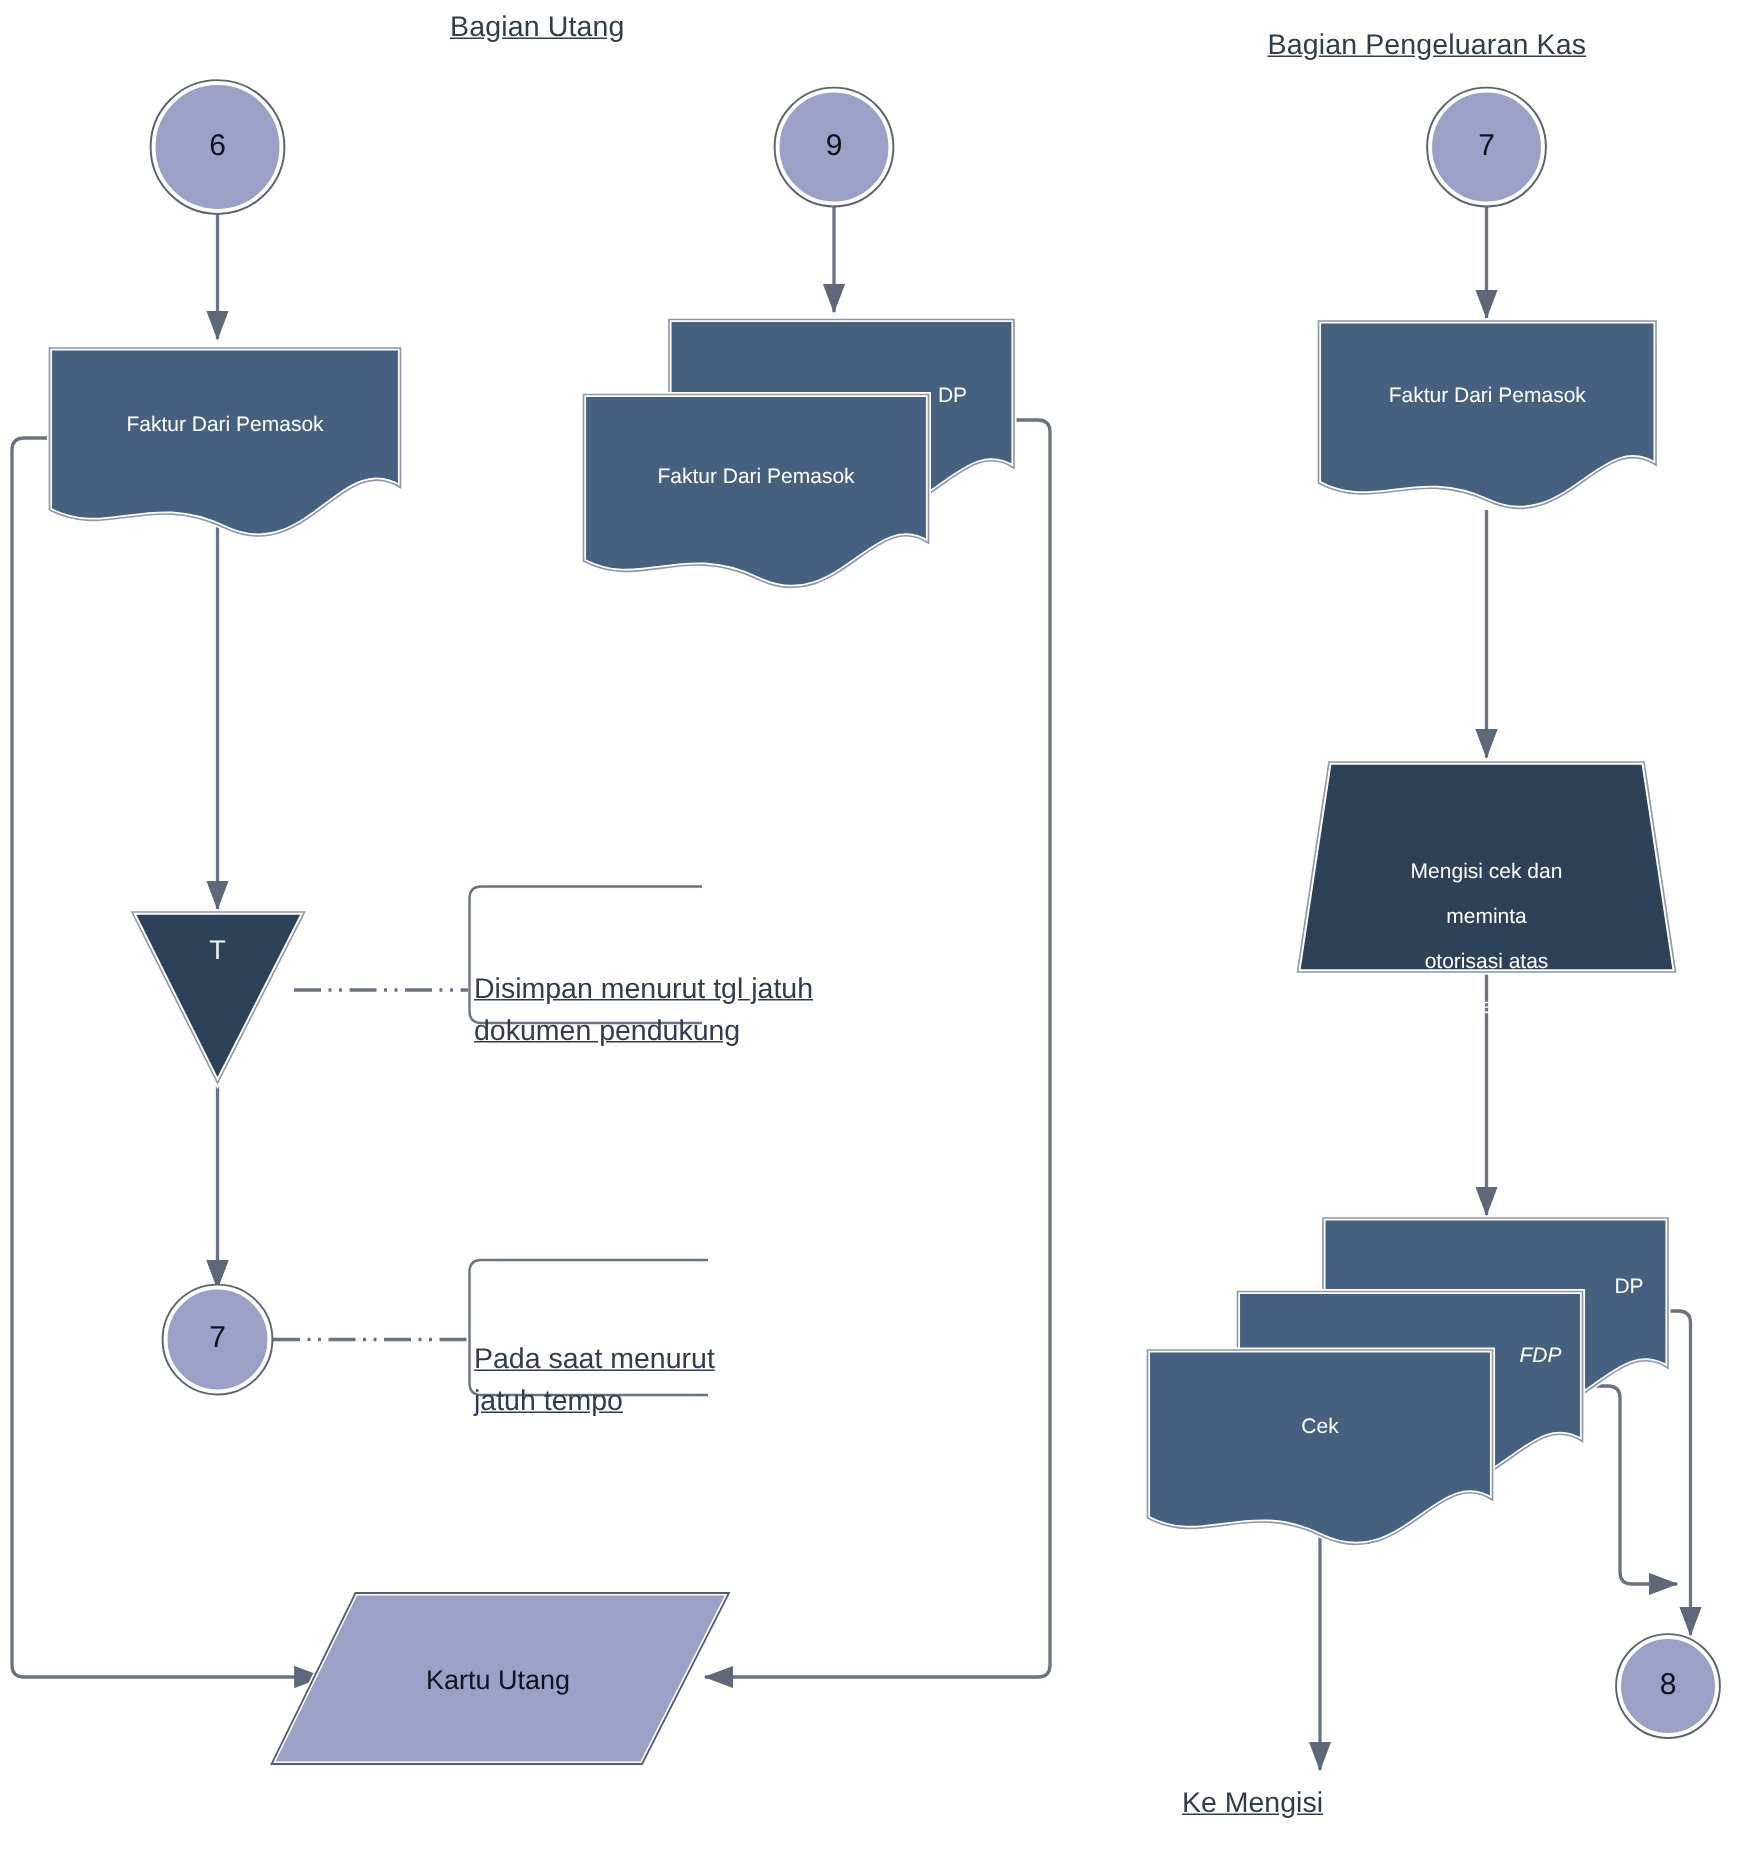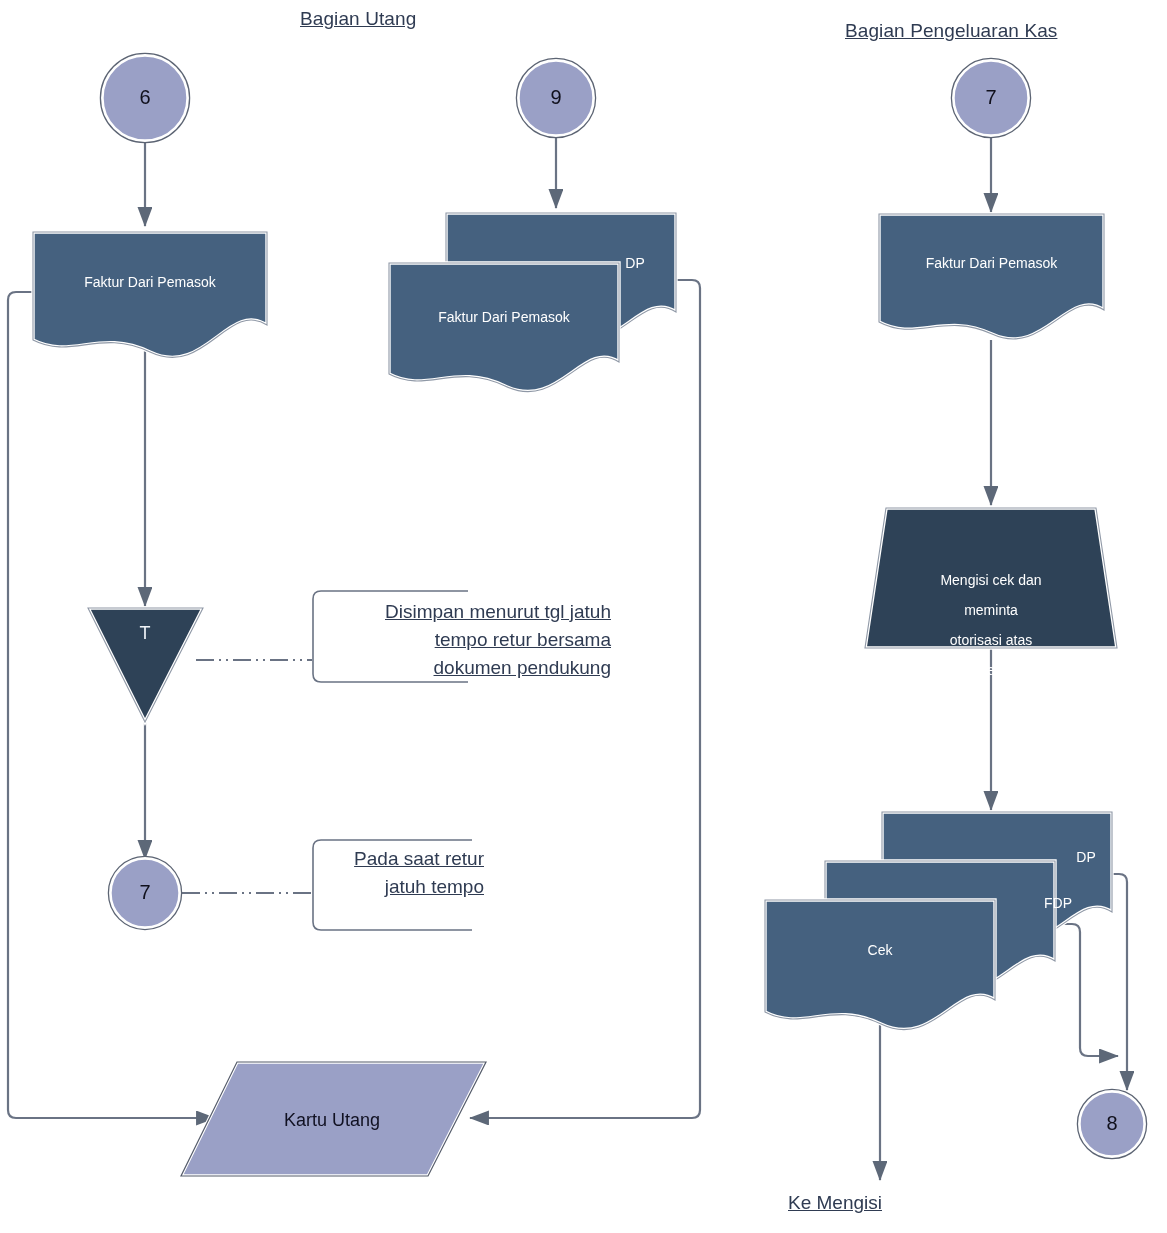--- a/index.html
+++ b/index.html
@@ -19,23 +19,24 @@
     color:#2f3b52;
     text-decoration:underline;
     white-space:nowrap;
     letter-spacing:0.1px;
   }
 
   .note {
     position:absolute;
     font-size:19px;
     color:#2f3b52;
-    text-align:right;
+    text-align:left;
     line-height:28px;
     box-sizing:border-box;
+    margin-top:48px;
   }
   .note span { text-decoration:underline; }
 
   .plain-label {
     position:absolute;
     font-size:19px;
     color:#2f3b52;
     text-decoration:underline;
     white-space:nowrap;
   }
@@ -228,31 +229,30 @@
   <div class="shape-text" style="left:879px; top:250px; width:225px;">Faktur Dari Pemasok</div>
 
   <div class="shape-text" style="left:891px; top:522px; width:200px; line-height:30px;margin-top:43px;">Mengisi cek dan
 meminta
 otorisasi atas
 cek</div>
 
   <div class="tri-text" style="left:115px; top:623px; width:60px;">T</div>
 
   <div class="shape-text" style="left:1056px; top:844px; width:60px; text-align:center;">DP</div>
-  <div class="shape-text" style="left:1044px; top:890px; width:62px; text-align:left;">FDP</div>
+  <div class="shape-text" style="left:996px; top:890px; width:62px; text-align:center;font-style:italic;">FDP</div>
   <div class="shape-text" style="left:765px; top:937px; width:230px;">Cek</div>
 
   <div class="shape-text dark" style="left:232px; top:1107px; width:200px; font-size:18px;">Kartu Utang</div>
 
   <div class="note" style="left:316px; top:598px; width:295px;">
     <div><span>Disimpan menurut tgl jatuh</span></div>
-    <div><span>tempo retur bersama</span></div>
     <div><span>dokumen pendukung</span></div>
   </div>
 
   <div class="note" style="left:316px; top:845px; width:168px;">
-    <div><span>Pada saat retur</span></div>
+    <div><span>Pada saat menurut</span></div>
     <div><span>jatuh tempo</span></div>
   </div>
 
   <div class="plain-label" style="left:788px; top:1192px;">Ke Mengisi</div>
 
 </div>
 
 </body></html>

